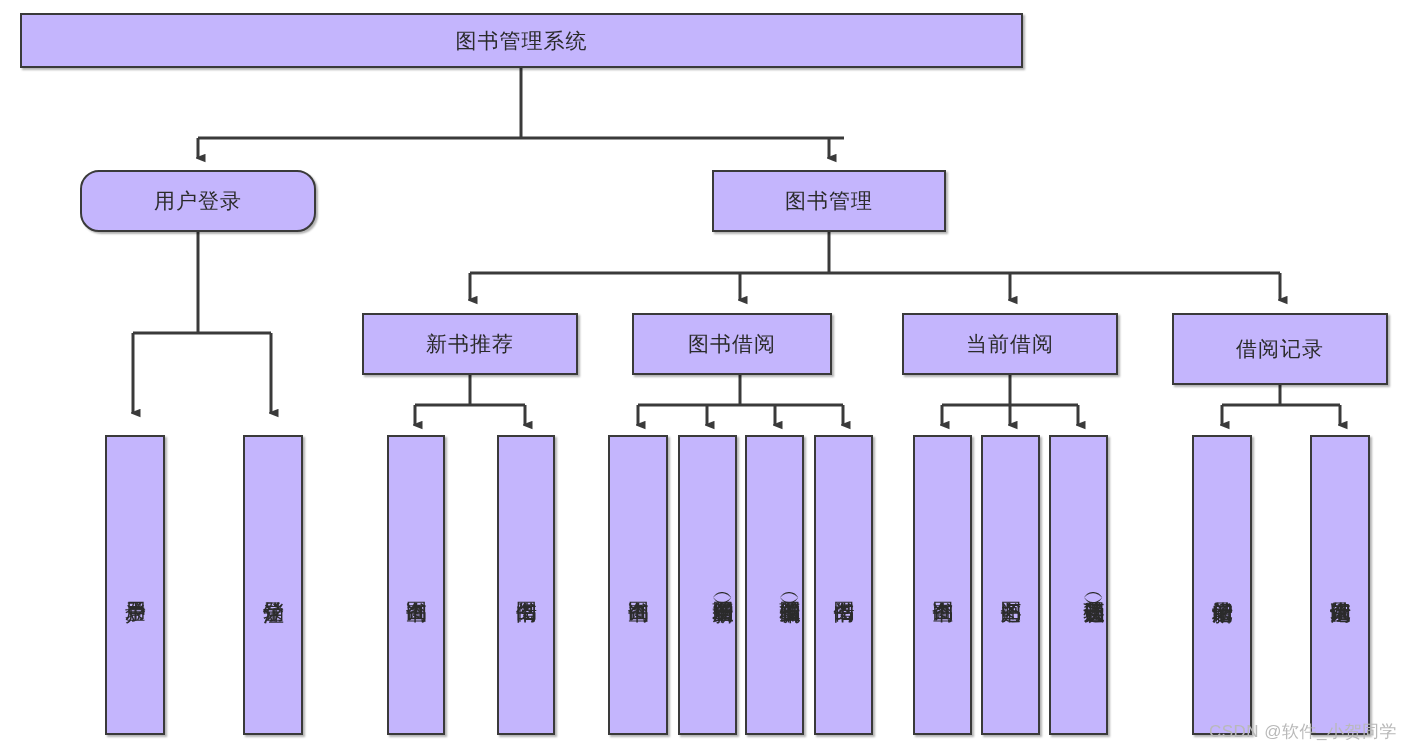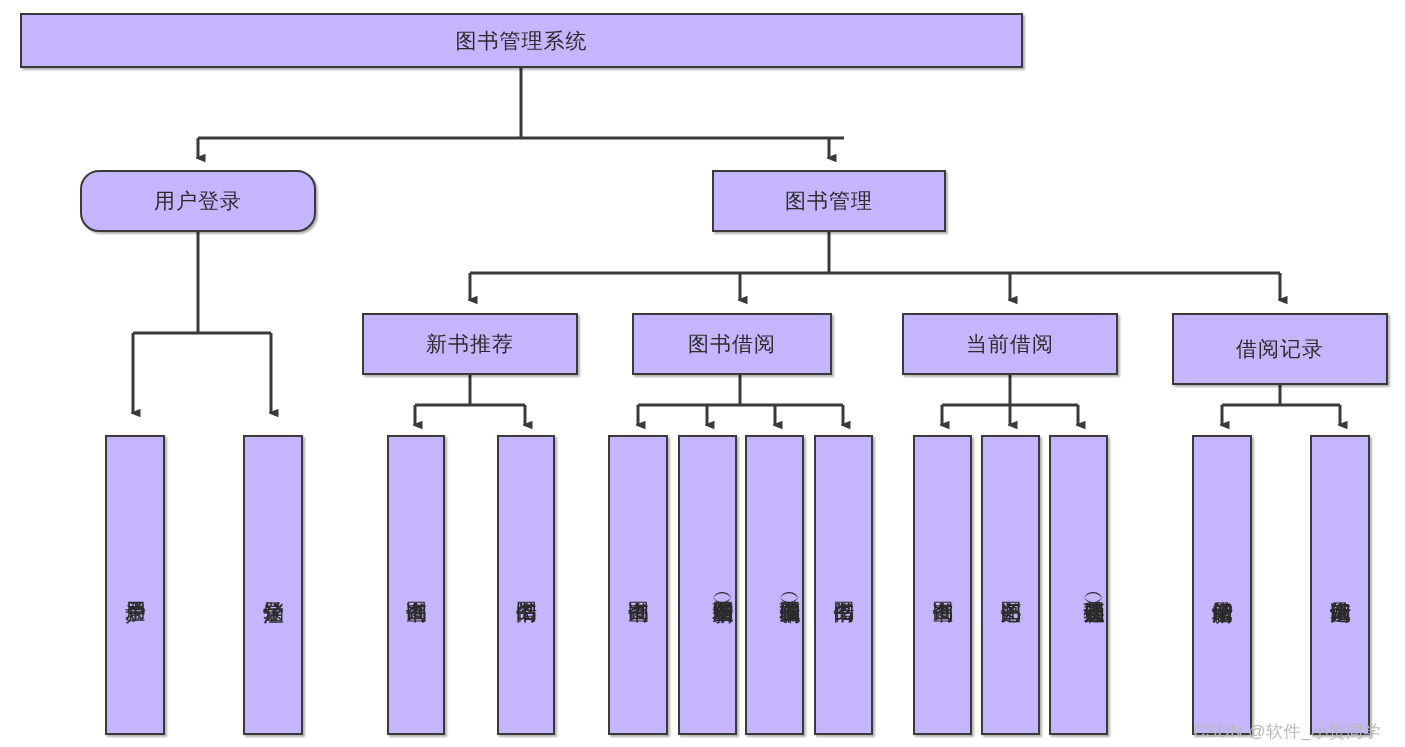--- a/index.html
+++ b/index.html
@@ -49,21 +49,21 @@
     text-orientation:upright;
     display:block;
     max-height:290px;
     text-align:center;
   }
   .node.vert.topalign{
     align-items:flex-start;
   }
   .watermark{
     position:absolute;
-    right:24px;
+    right:8px;
     bottom:4px;
     font-size:17px;
     color:#b9b9b9;
     letter-spacing:0.5px;
     white-space:nowrap;
     user-select:none;
   }
 </style>
 </head>
 <body>

